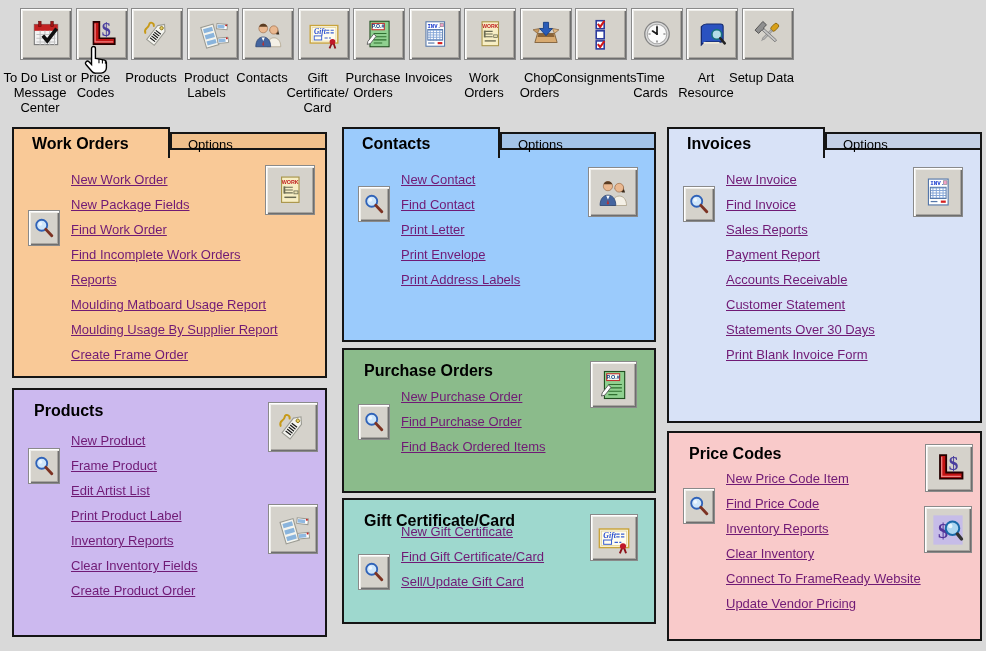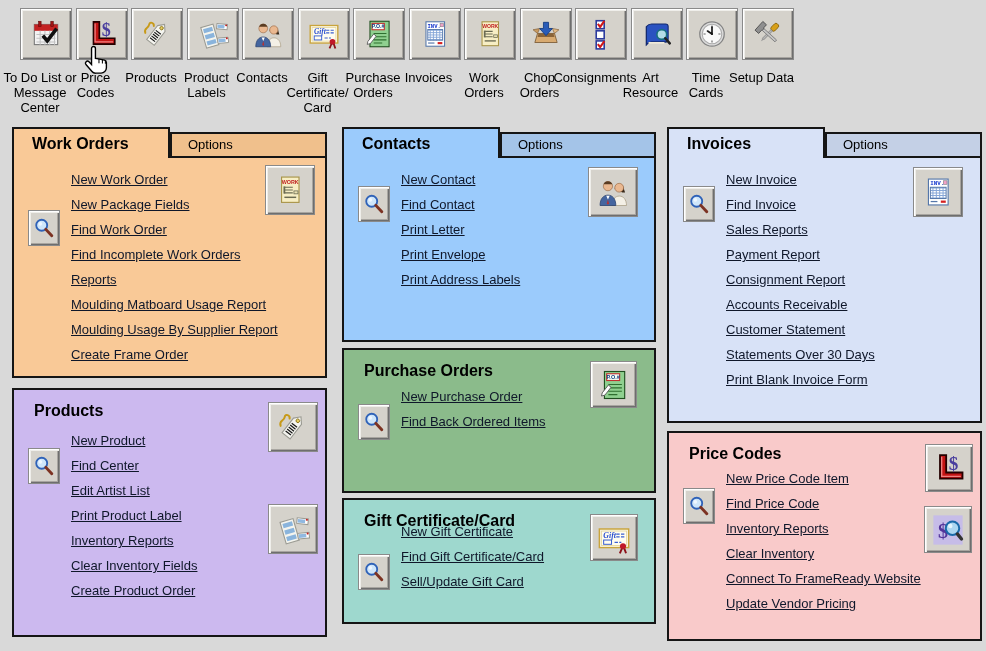--- a/index.html
+++ b/index.html
@@ -31,32 +31,32 @@
     background:var(--bg);border:2px solid #151515;
   }
   .title-cap{
     position:absolute;top:-7px;left:-2px;width:158px;height:31px;
     box-sizing:border-box;background:var(--bg);
     border:2px solid #151515;border-bottom:none;
     display:flex;align-items:center;padding-left:18px;
     font-size:16px;font-weight:bold;
   }
   .tab-options{
-    position:absolute;top:0;left:156px;right:0;height:24px;
+    position:absolute;top:0;left:156px;right:0;height:16px;
     box-sizing:border-box;background:var(--tabbg);
     border-left:2px solid #151515;border-bottom:2px solid #151515;
     font-size:13px;padding:3px 0 0 16px;cursor:pointer;
   }
   .plain-title{
     padding:12px 0 0 20px;font-size:16px;font-weight:bold;
   }
   .links{position:absolute;left:57px;}
   .links a{
     display:block;width:fit-content;font-size:13px;line-height:25px;
-    color:#0f172a;text-decoration:underline;cursor:pointer;white-space:nowrap;
+    color:#701a75;text-decoration:underline;cursor:pointer;white-space:nowrap;
   }
   .mag-btn{position:absolute;left:14px;width:32px;height:36px;}
   .big-btn{position:absolute;width:50px;height:50px;}
   .icon-lg{width:36px;height:36px;}
   .icon-md{width:34px;height:34px;}
   .icon-sm{width:22px;height:22px;}
   .cursor{position:absolute;left:82px;top:44px;width:28px;height:32px;z-index:50;pointer-events:none;}
   .defs{position:absolute;width:0;height:0;}
 </style>
 </head>
@@ -301,34 +301,34 @@
     <button class="btn3d tb-btn">
         <svg class="icon-md">
           <use href="#sym-consign"></use>
         </svg>
       </button>
     <div class="tb-label">Consignments</div>
   </div>
   <div class="tb-item">
     <button class="btn3d tb-btn">
         <svg class="icon-md">
+          <use href="#sym-clock"></use>
+        </svg>
+      </button>
+    <div class="tb-label">Time
+Cards</div>
+  </div>
+  <div class="tb-item">
+    <button class="btn3d tb-btn">
+        <svg class="icon-md">
           <use href="#sym-artres"></use>
         </svg>
       </button>
     <div class="tb-label">Art
 Resource</div>
-  </div>
-  <div class="tb-item">
-    <button class="btn3d tb-btn">
-        <svg class="icon-md">
-          <use href="#sym-clock"></use>
-        </svg>
-      </button>
-    <div class="tb-label">Time
-Cards</div>
   </div>
   <div class="tb-item">
     <button class="btn3d tb-btn">
         <svg class="icon-md">
           <use href="#sym-setup"></use>
         </svg>
       </button>
     <div class="tb-label">Setup Data</div>
   </div>
 </div>
@@ -359,21 +359,21 @@
       <svg class="icon-lg">
         <use href="#sym-work"></use>
       </svg>
     </button>
 </div>
 
 <div class="panel" style="left:12px;top:388px;width:315px;height:249px;--bg:var(--products_bg);">
   <div class="plain-title">Products</div>
   <div class="links" style="top:38px;">
     <a>New Product</a>
-    <a>Find Center</a>
+    <a>Frame Product</a>
     <a>Edit Artist List</a>
     <a>Print Product Label</a>
     <a>Inventory Reports</a>
     <a>Clear Inventory Fields</a>
     <a>Create Product Order</a>
   </div>
   <button class="btn3d mag-btn" style="top:58px;">
       <svg class="icon-sm">
         <use href="#sym-magnifier"></use>
       </svg>
@@ -409,20 +409,21 @@
       <svg class="icon-lg">
         <use href="#sym-contacts"></use>
       </svg>
     </button>
 </div>
 
 <div class="panel" style="left:342px;top:348px;width:314px;height:145px;--bg:var(--purchase_bg);">
   <div class="plain-title">Purchase Orders</div>
   <div class="links" style="top:34px;">
     <a>New Purchase Order</a>
+    <a>Find Purchase Order</a>
     <a>Find Back Ordered Items</a>
   </div>
   <button class="btn3d mag-btn" style="top:54px;">
       <svg class="icon-sm">
         <use href="#sym-magnifier"></use>
       </svg>
     </button>
   <button class="btn3d big-btn" style="left:246px;top:11px;width:47px;height:47px;">
       <svg class="icon-lg">
         <use href="#sym-po"></use>
@@ -450,21 +451,20 @@
 </div>
 
 <div class="panel" style="left:667px;top:132px;width:315px;height:291px;--bg:var(--invoices_bg);--tabbg:var(--invoices_tab);">
   <div class="tab-options"><span>Options</span></div>
   <div class="title-cap">Invoices</div>
   <div class="links" style="top:33px;">
     <a>New Invoice</a>
     <a>Find Invoice</a>
     <a>Sales Reports</a>
     <a>Payment Report</a>
-    <a>Consignment Report</a>
     <a>Accounts Receivable</a>
     <a>Customer Statement</a>
     <a>Statements Over 30 Days</a>
     <a>Print Blank Invoice Form</a>
   </div>
   <button class="btn3d mag-btn" style="top:52px;">
       <svg class="icon-sm">
         <use href="#sym-magnifier"></use>
       </svg>
     </button>

